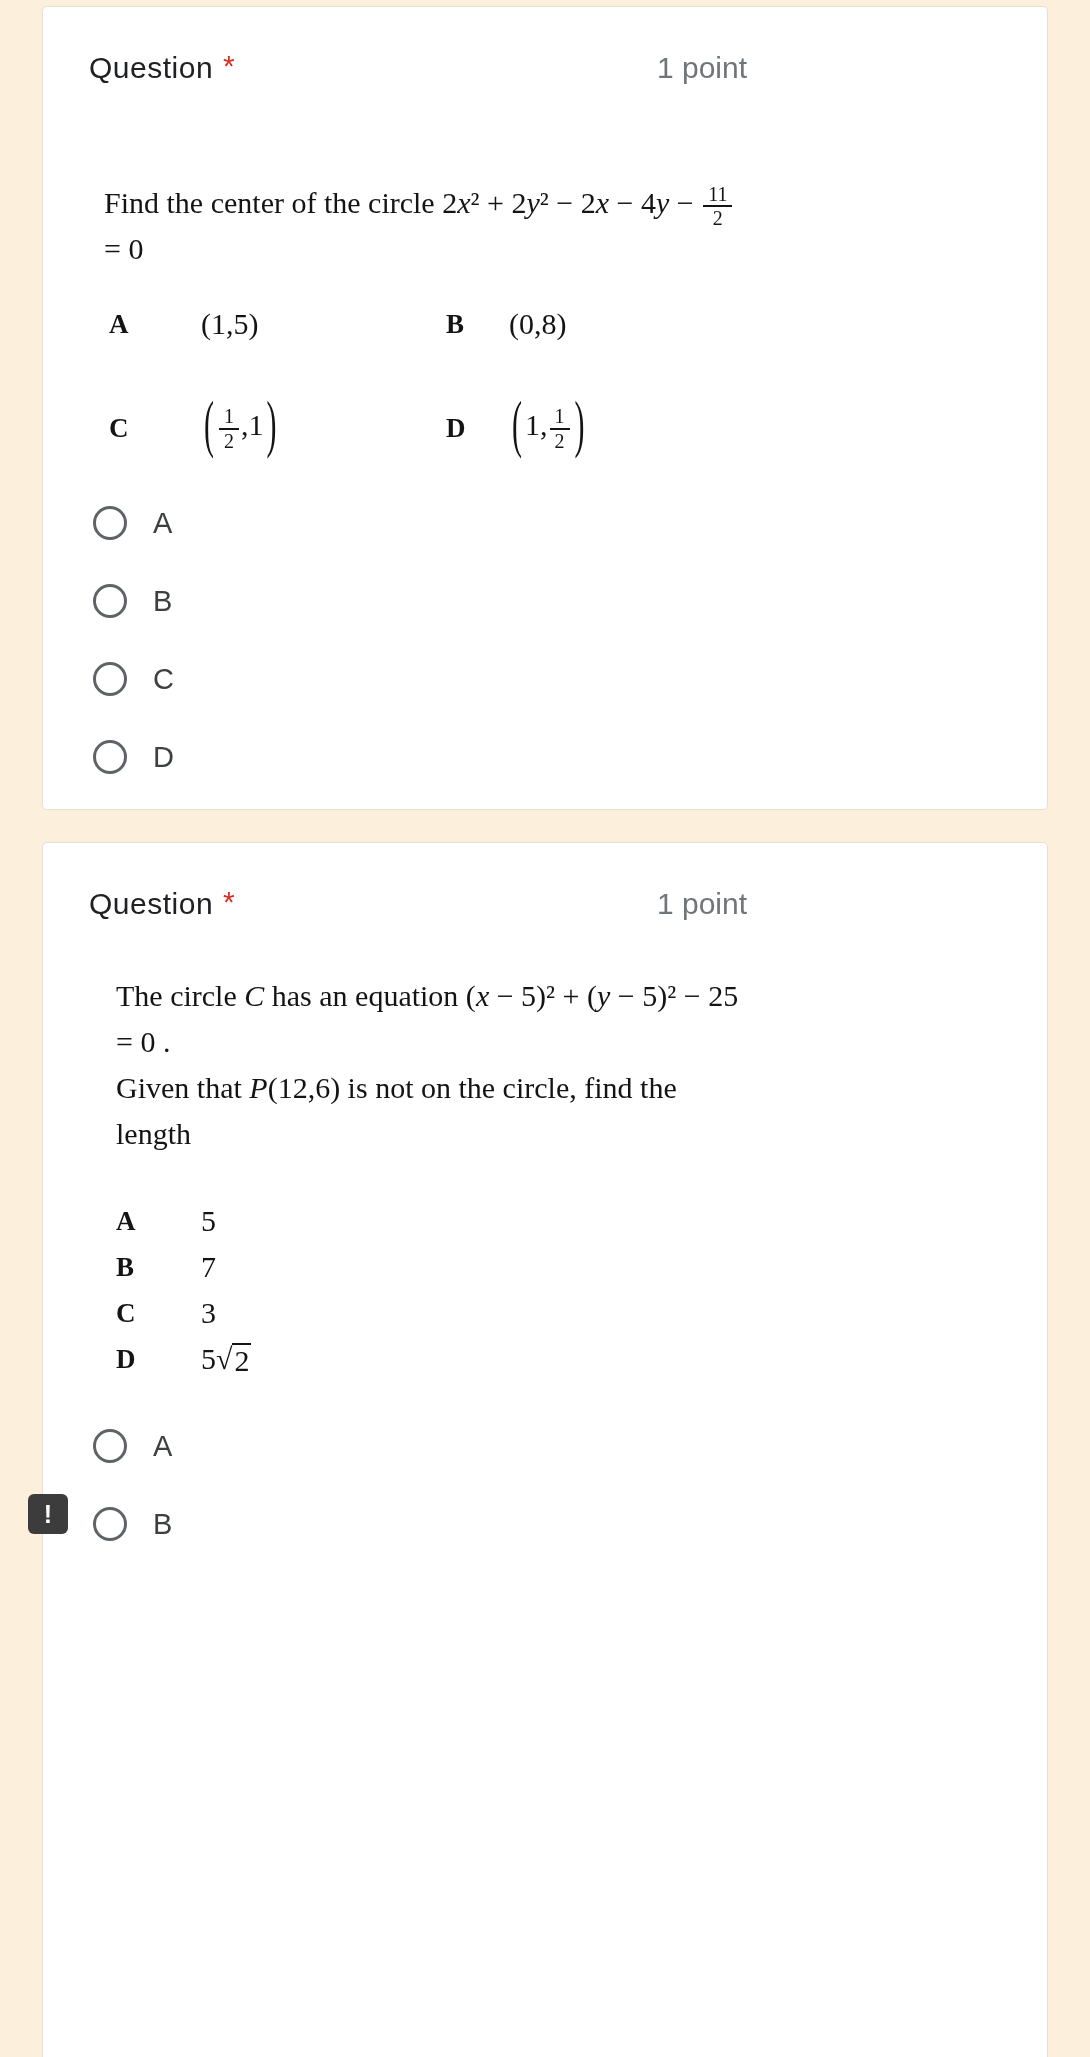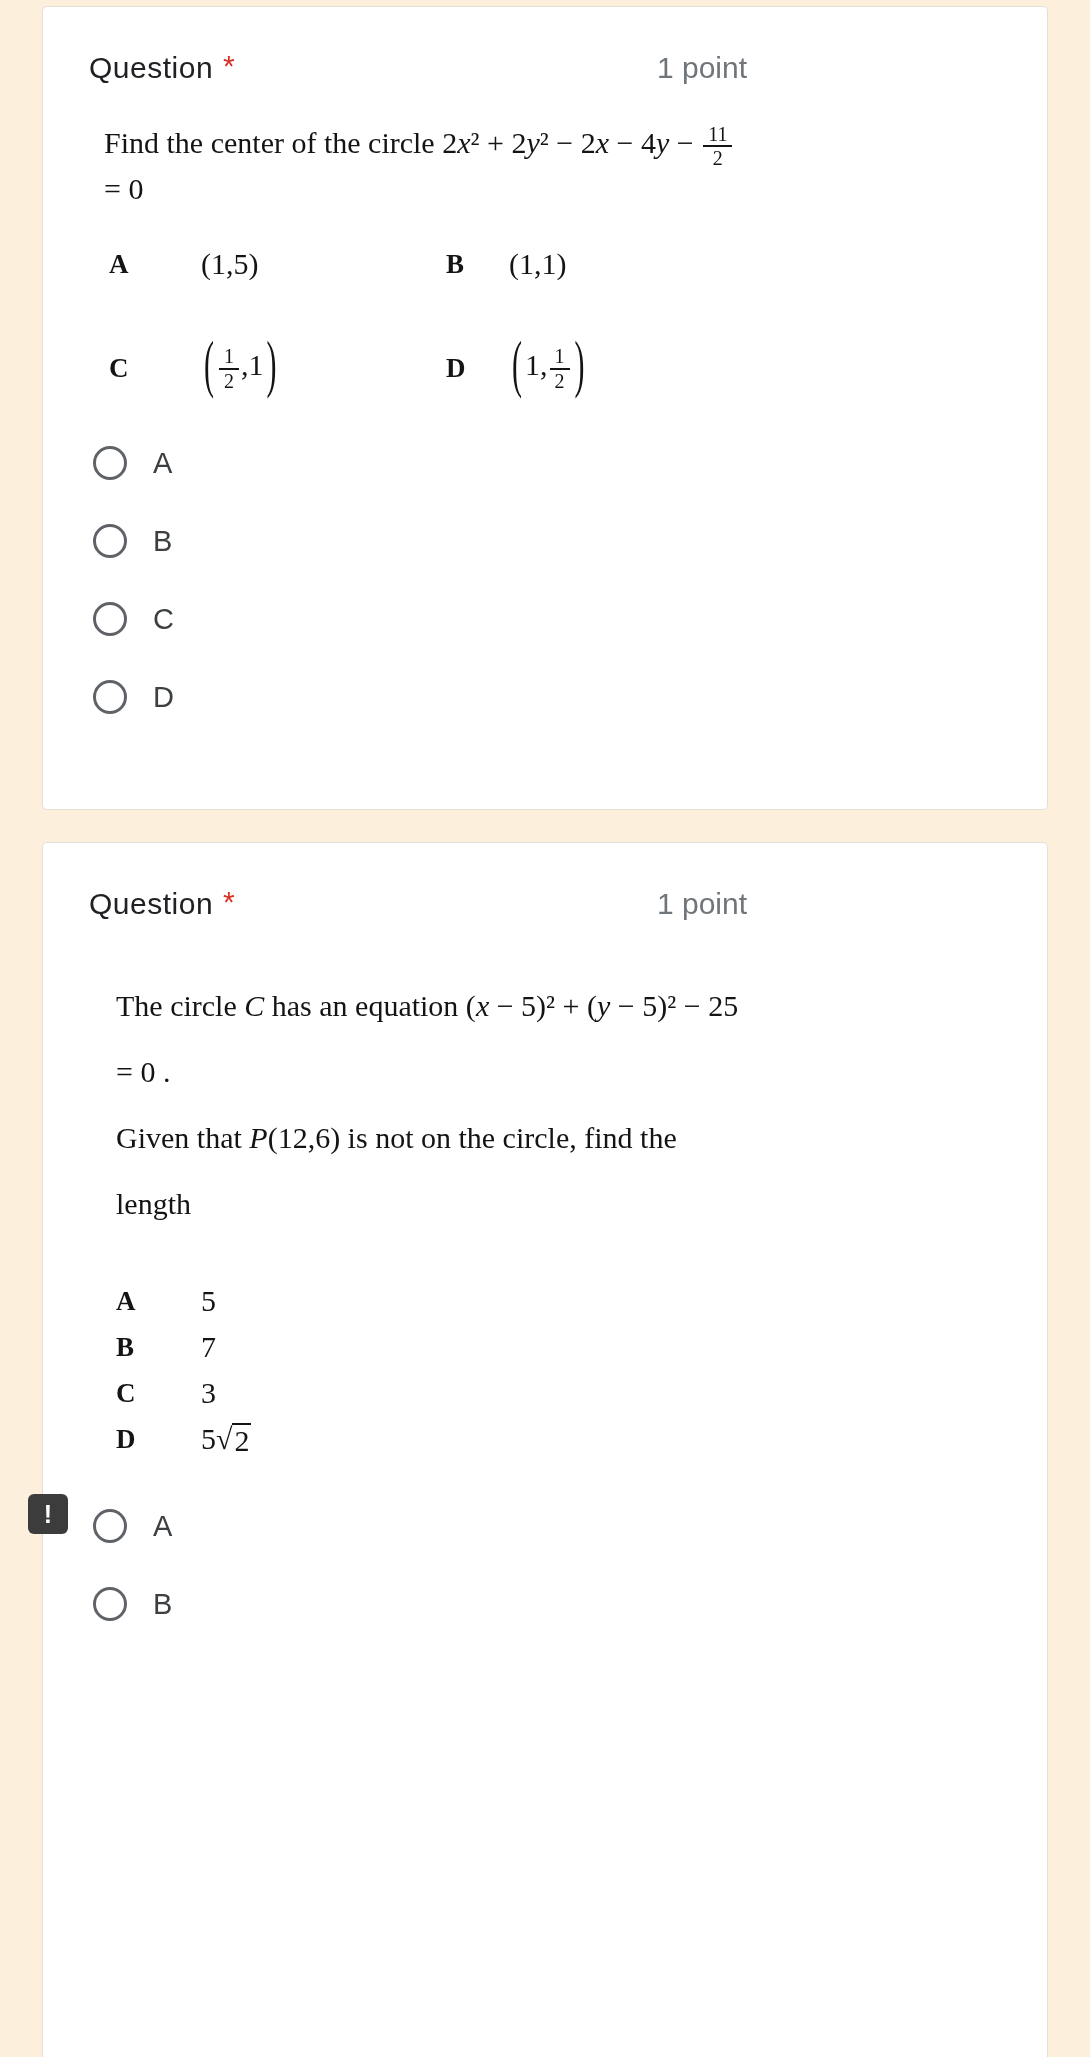--- a/index.html
+++ b/index.html
@@ -19,42 +19,42 @@
     border:1px solid var(--card-border);border-radius:5px;padding:0 46px;
   }
   #card-1{top:6px;height:804px;}
   #card-2{top:842px;height:1400px;}
   .content{width:658px;}
   .card-header{display:flex;justify-content:space-between;align-items:baseline;margin-top:44px;}
   .q-label{font-size:30px;letter-spacing:0.5px;color:var(--text);}
   .req{color:var(--required);margin-left:10px;font-size:30px;position:relative;top:-2px;}
   .points{font-size:30px;color:var(--points);}
   .serif{font-family:"Liberation Serif","DejaVu Serif",serif;color:var(--serif-text);}
-  .prompt{font-size:30px;line-height:1.25;margin-top:38px;margin-left:15px;}
+  .prompt{font-size:30px;line-height:1.25;margin-top:98px;margin-left:15px;}
   .mi{font-style:italic;}
   .frac{display:inline-flex;flex-direction:column;align-items:center;vertical-align:middle;
         font-size:20px;line-height:1.12;margin:0 2px;}
   .frac .num{padding:0 5px;border-bottom:2px solid currentColor;}
   .frac .den{padding:0 4px;}
   .bigparen{display:inline-block;transform:scaleY(2.1);transform-origin:center 55%;
             font-weight:400;padding:0 3px;}
   .sqrt{white-space:nowrap;display:inline-flex;align-items:stretch;line-height:1.05;}
   .sqrt .rad{border-top:2px solid currentColor;padding:0 2px;}
   .choice-grid{display:grid;grid-template-columns:92px 245px 63px auto;
                align-items:center;margin-top:40px;margin-left:20px;row-gap:64px;}
   .c-letter{font-weight:700;font-size:27px;}
   .c-value{font-size:30px;}
   .radio-list{margin-top:54px;margin-left:4px;}
   .radio-row{display:flex;align-items:center;height:34px;margin-bottom:44px;cursor:pointer;}
   .radio-row:last-child{margin-bottom:0;}
   .radio-circle{width:34px;height:34px;border:3px solid var(--radio-border);
                 border-radius:50%;background:#fff;flex:0 0 auto;}
   .radio-label{margin-left:26px;font-size:29px;color:var(--radio-label);}
   .prompt-lines{margin-top:52px;margin-left:27px;}
-  .prompt-lines .line{font-size:30px;line-height:66px;}
+  .prompt-lines .line{font-size:30px;line-height:46px;}
   .choice-list{margin-top:48px;margin-left:27px;}
   .choice-list .c-row{display:flex;align-items:center;height:32px;margin-bottom:14px;}
   .choice-list .c-letter{width:85px;flex:0 0 auto;}
   .alert-badge{position:absolute;left:28px;top:1494px;width:40px;height:40px;
                background:var(--badge-bg);color:var(--badge-text);border-radius:6px;
                display:flex;align-items:center;justify-content:center;
                font-weight:700;font-size:25px;cursor:pointer;}
 </style>
 </head>
 <body>
@@ -72,21 +72,21 @@
 
       <div class="prompt serif">Find the center of the circle  2<span class="mi">x</span>² + 2<span class="mi">y</span>² − 2<span class="mi">x</span> − 4<span class="mi">y</span> − <span class="frac">
             <span class="num">11</span>
             <span class="den">2</span>
           </span> = 0</div>
 
       <div class="choice-grid serif">
         <span class="c-letter">A</span>
         <span class="c-value">(1,5)</span>
         <span class="c-letter">B</span>
-        <span class="c-value">(1,1)</span>
+        <span class="c-value">(0,8)</span>
         <span class="c-letter">C</span>
         <span class="c-value"><span class="bigparen">(</span><span class="frac">
               <span class="num">1</span>
               <span class="den">2</span>
             </span>,1<span class="bigparen">)</span></span>
         <span class="c-letter">D</span>
         <span class="c-value"><span class="bigparen">(</span>1,<span class="frac">
               <span class="num">1</span>
               <span class="den">2</span>
             </span><span class="bigparen">)</span></span>

